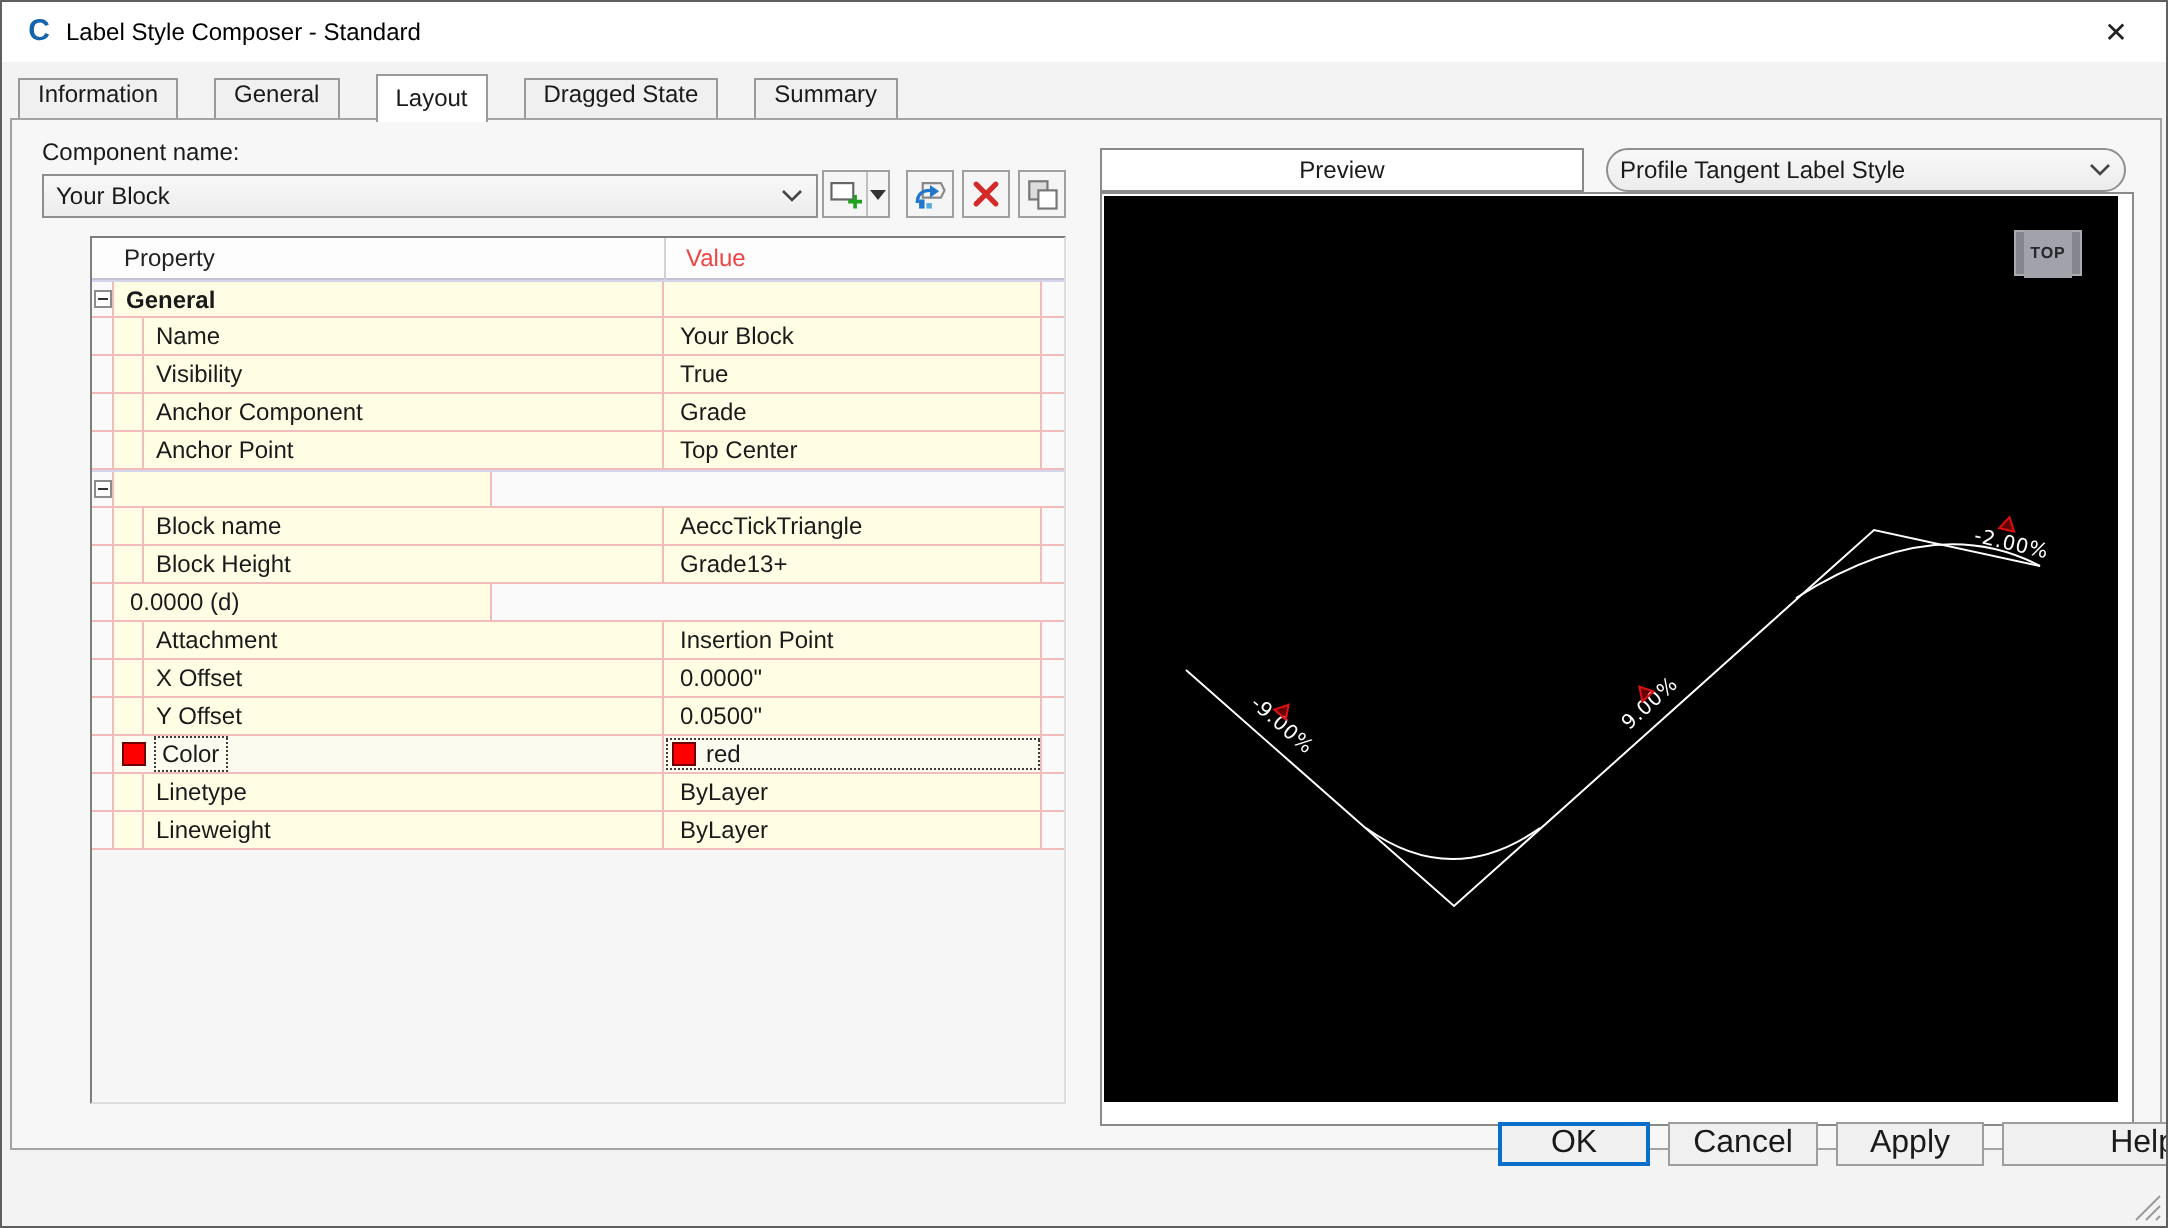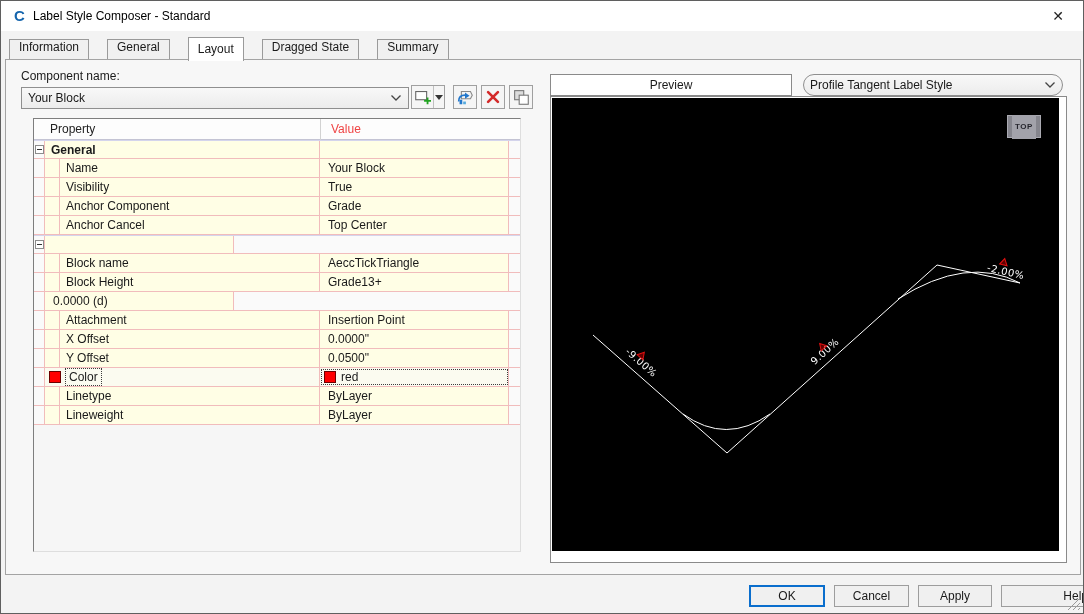--- a/index.html
+++ b/index.html
@@ -37,21 +37,21 @@
 
   
   .tbtn { position:absolute; top:84px; width:24px; height:24px; background:#f5f5f5;
           border:1px solid #a0a0a0; display:flex; align-items:center; justify-content:center; }
   .tbtn-split { position:absolute; top:84px; left:410px; width:34px; height:24px; display:flex;
                 background:#f5f5f5; border:1px solid #a0a0a0; }
   .tbtn-split .main { width:21px; display:flex; align-items:center; justify-content:center; }
   .tbtn-split .arrow { width:11px; border-left:1px solid #c0c0c0; display:flex; align-items:center; justify-content:center; }
 
   
-  .grid { position:absolute; left:32px; top:117px; width:488px; height:434px; background:#f6f6f6;
+  .grid { position:absolute; left:44px; top:117px; width:488px; height:434px; background:#f6f6f6;
           border:1px solid; border-color:#7e7e7e #dedede #dedede #7e7e7e; overflow:hidden; }
   .ghead { display:flex; height:21px; background:#fdfdfd; border-bottom:1px solid #c4c4d4; position:relative; }
   .ghead .h1 { position:absolute; left:16px; top:3px; color:#222; }
   .ghead .h2 { position:absolute; left:297px; top:3px; color:#ef4444; }
   .ghead .hdiv { position:absolute; left:286px; top:0; width:1px; height:21px; background:#d2d2d2; }
 
   .prow { display:flex; height:19px; border-bottom:1px solid #f1bcbc; }
   .gut { width:11px; background:#fafafa; border-right:1px solid #f1bcbc; position:relative; }
   .cell { overflow:hidden; white-space:nowrap; display:flex; align-items:center; }
   .cp { width:275px; background:#fffee5; border-right:1px solid #f1bcbc; position:relative; padding-left:21px; }
@@ -74,22 +74,22 @@
            border:1px solid #8a8a8a; }
   .canvas { position:absolute; left:1px; top:1px; width:507px; height:453px; background:#000; overflow:hidden; }
   .canvas svg { position:absolute; left:0; top:0; }
   .canvas svg text { font-family:"DejaVu Sans", sans-serif; letter-spacing:0.4px; }
   .viewcube { position:absolute; left:455px; top:17px; width:34px; height:23px; background:#85858d;
               border:1px solid #aaaab2; display:flex; align-items:center; justify-content:center; }
   .viewcube .inner { width:24px; height:24px; background:#a2a2aa; display:flex; align-items:center; justify-content:center;
                      font-size:8px; font-weight:bold; color:#26262e; letter-spacing:0.5px; }
 
   
-  .fbtn { position:absolute; top:584px; height:22px; background:#f0f0f0; border:1px solid #9d9d9d;
-          text-align:center; line-height:20px; font-size:12px; cursor:pointer; }
+  .fbtn { position:absolute; top:560px; height:22px; background:#f0f0f0; border:1px solid #9d9d9d;
+          text-align:center; line-height:20px; font-size:16px; cursor:pointer; }
   #btn-ok { left:748px; width:76px; border:2px solid #0a6ecd; line-height:18px; }
   #btn-cancel { left:833px; width:75px; }
   #btn-apply { left:917px; width:74px; }
   #btn-help { left:1000px; width:88px;text-align:right; }
   .grip { position:absolute; right:2px; bottom:2px; width:14px; height:14px; }
 </style>
 </head>
 <body>
 
 <div class="window">
@@ -197,21 +197,21 @@
             <span class="plbl">Anchor Component</span>
           </div>
           <div class="cell cv">
             <span>Grade</span>
           </div>
           <div class="strip"></div>
         </div>
         <div class="prow">
           <div class="gut"></div>
           <div class="cell cp">
-            <span class="plbl">Anchor Cancel</span>
+            <span class="plbl">Anchor Point</span>
           </div>
           <div class="cell cv">
             <span>Top Center</span>
           </div>
           <div class="strip"></div>
         </div>
         <div class="prow grp">
           <div class="gut">
             <span class="expbox"></span>
           </div>

